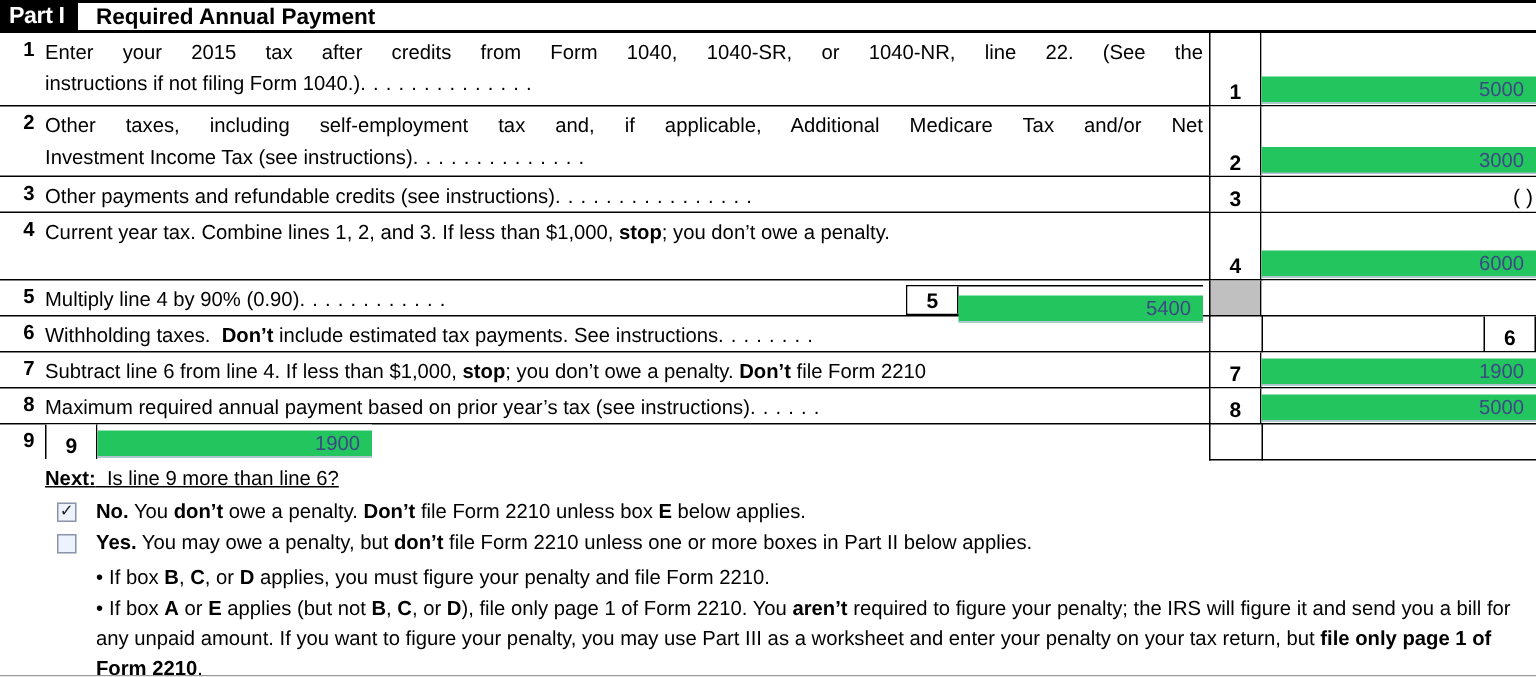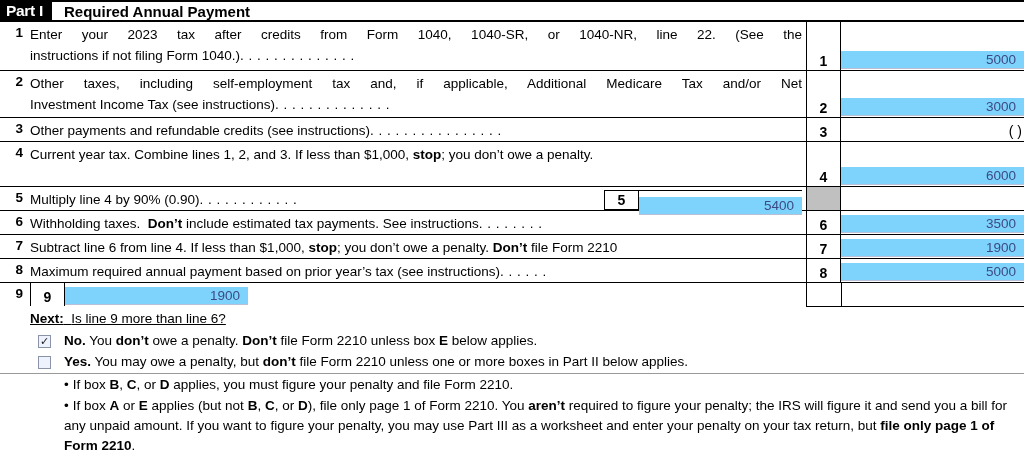--- a/index.html
+++ b/index.html
@@ -8,21 +8,21 @@
     background: #ffffff;
   }
   body {
     width: 1024px; height: 451px;
     font-family: "Liberation Sans", sans-serif;
     color: #000000;
     overflow: hidden;
   }
   #form {
     position: relative;
-    width: 1024px; height: 374px;
+    width: 1024px; height: 451px;
   }
 
   
   .part-header {
     display: flex;
     align-items: stretch;
     height: 22px;
     border-top: 2px solid #000;
     border-bottom: 2px solid #000;
     background: #fff;
@@ -115,21 +115,21 @@
   .amtcell {
     width: 183px;
     min-width: 183px;
     display: flex;
     align-items: flex-end;
     justify-content: flex-end;
     padding-bottom: 1px;
     background: #fff;
   }
   .amt-input {
-    background: #7dd3fc;
+    background: #22c55e;
     border: none;
     border-bottom: 1px solid #b8c0d6;
     color: #3c4a84;
     font-family: "Liberation Sans", sans-serif;
     font-size: 13.5px;
     text-align: right;
     padding: 1px 8px 1px 4px;
     width: 100%;
     height: 18px;
     outline: none;
@@ -237,21 +237,21 @@
     <div class="part-title">Required Annual Payment</div>
   </div>
 
   <div class="body-wrap">
     <div class="col-rule rule-a"></div>
     <div class="col-rule rule-b"></div>
 
     <div class="row" style="height:48px">
       <div class="rownum">1</div>
       <div class="rowtext">
-        <div class="just"><span>Enter your 2023 tax after credits from Form 1040, 1040-SR, or 1040-NR, line 22. (See the</span></div>
+        <div class="just"><span>Enter your 2015 tax after credits from Form 1040, 1040-SR, or 1040-NR, line 22. (See the</span></div>
         <div><span>instructions if not filing Form 1040.)</span><span class="leader">.   .   .   .   .   .   .   .   .   .   .   .   .   .</span></div>
       </div>
       <div class="numcell">1</div>
       <div class="amtcell">
         <input class="amt-input" type="text" value="5000" style="">
       </div>
     </div>
     <div class="hrule"></div>
 
     <div class="row" style="height:46px">
@@ -307,23 +307,20 @@
       <div class="amtcell blank"></div>
     </div>
     <div class="hrule"></div>
 
     <div class="row" style="height:23px">
       <div class="rownum">6</div>
       <div class="rowtext">
         <div>Withholding taxes.&nbsp; <b>Don’t</b> include estimated tax payments. See instructions<span class="leader">.   .   .   .   .   .   .   .</span></div>
       </div>
       <div class="numcell">6</div>
-      <div class="amtcell">
-        <input class="amt-input" type="text" value="3500" style="">
-      </div>
     </div>
     <div class="hrule"></div>
 
     <div class="row" style="height:23px">
       <div class="rownum">7</div>
       <div class="rowtext">
         <div>Subtract line 6 from line 4. If less than $1,000, <b>stop</b>; you don’t owe a penalty. <b>Don’t</b> file Form 2210</div>
       </div>
       <div class="numcell">7</div>
       <div class="amtcell">

